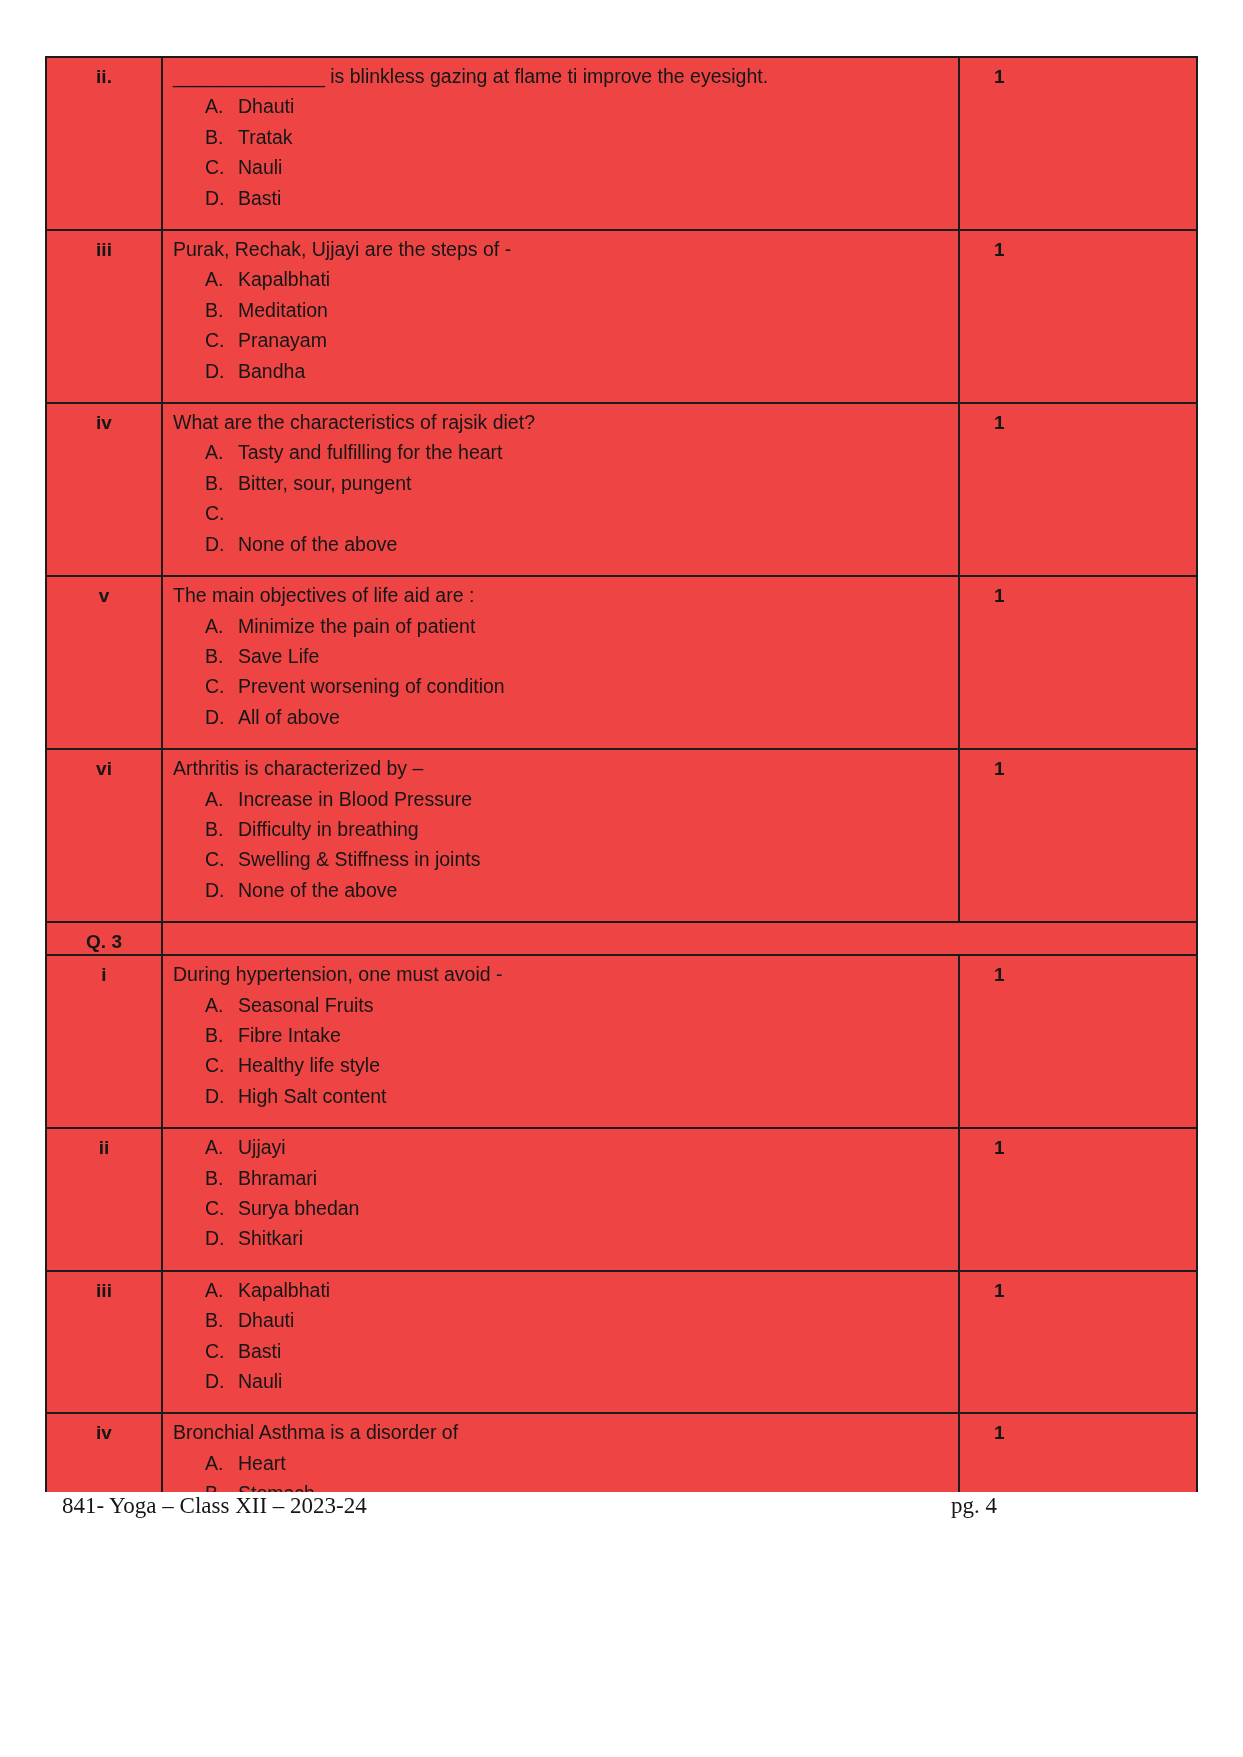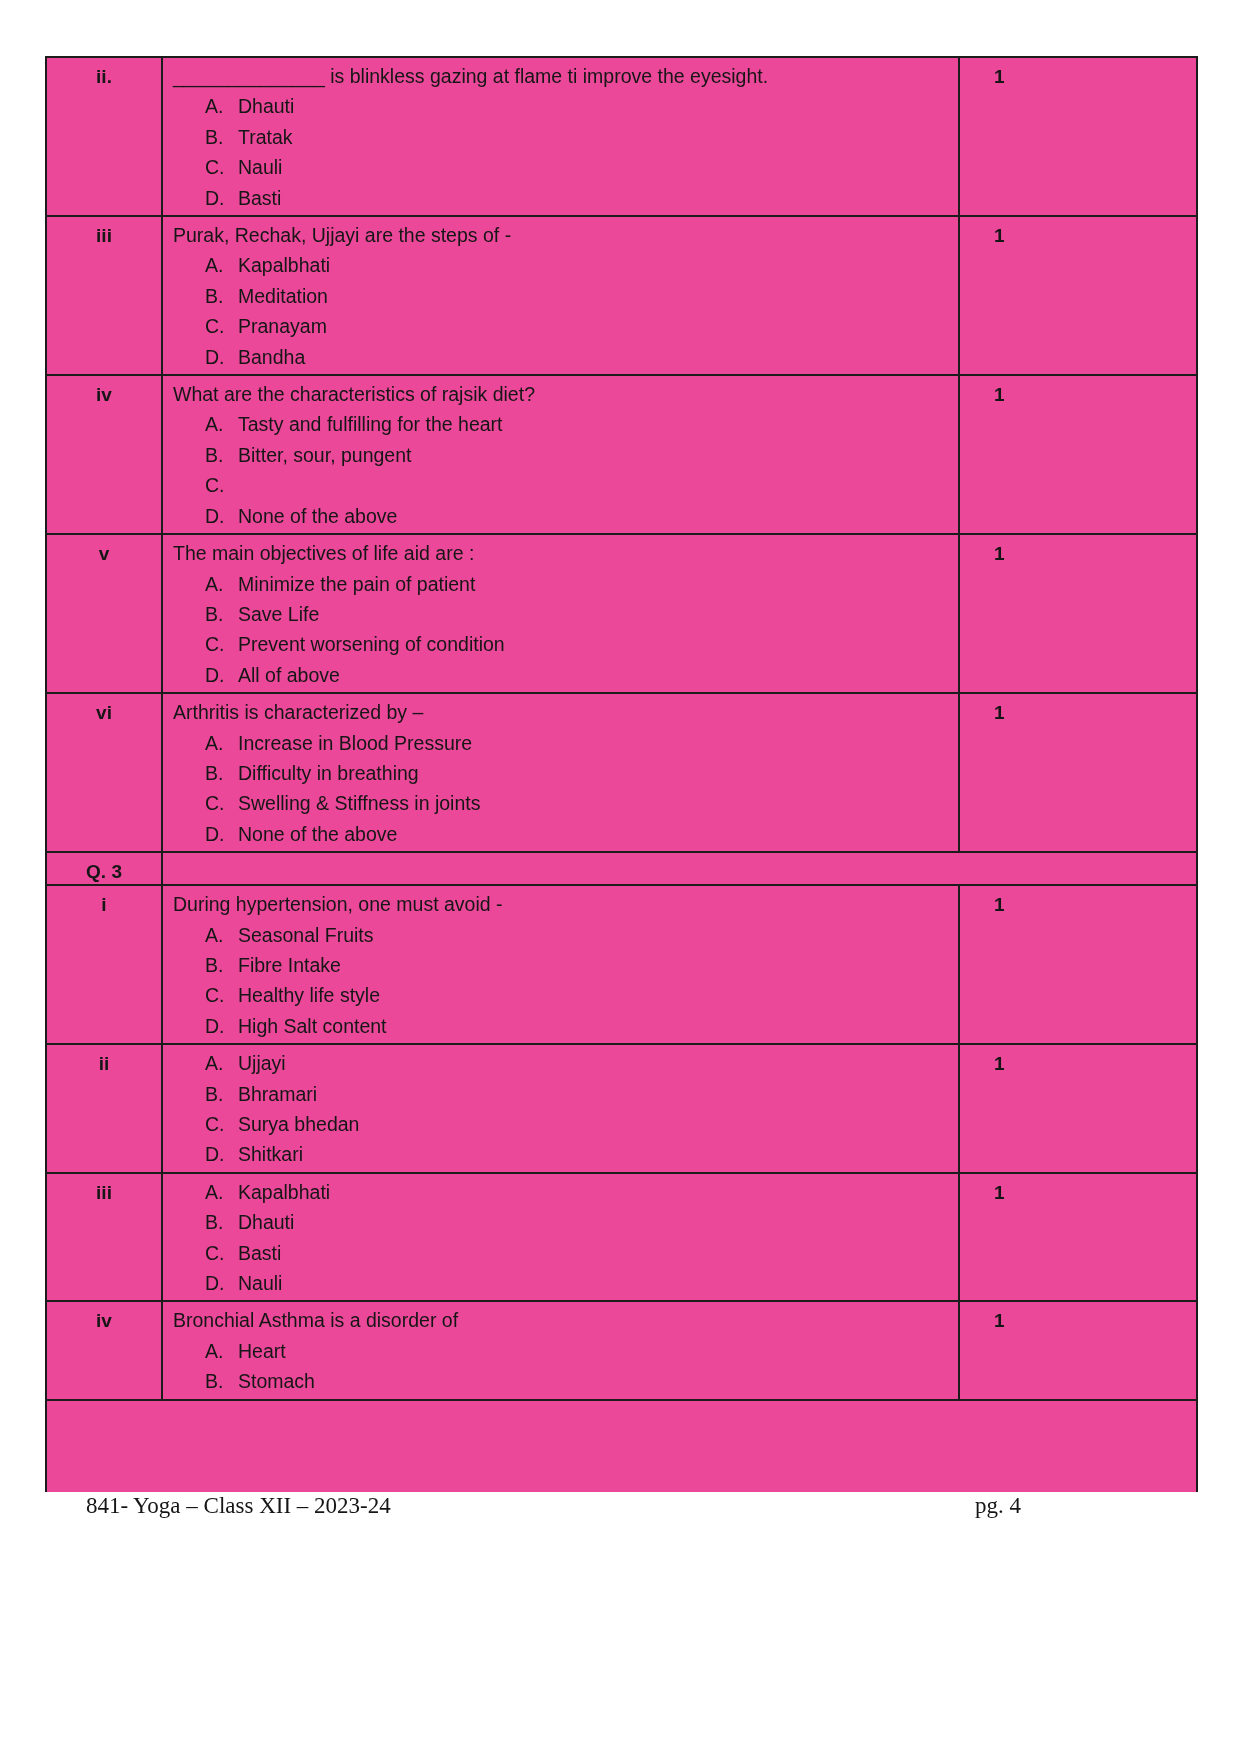--- a/index.html
+++ b/index.html
@@ -18,21 +18,21 @@
   .table-wrap {
     position: absolute;
     left: 45px;
     top: 56px;
     width: 1153px;
     height: 1436px;
     box-sizing: border-box;
     border: 2px solid #1c1c1c;
     border-bottom: none;
     overflow: hidden;
-    background: #ec4899;
+    background: #ef4444;
   }
   .row {
     display: grid;
     grid-template-columns: 116px 797px 1fr;
     border-bottom: 2px solid #1c1c1c;
   }
   .cell {
     box-sizing: border-box;
   }
   .cell.num {
@@ -40,21 +40,21 @@
     text-align: center;
     font-weight: 700;
     font-size: 19px;
     padding-top: 7px;
     line-height: 24px;
   }
   .cell.question {
     border-right: 2px solid #1c1c1c;
     font-size: 19.5px;
     line-height: 30.4px;
-    padding: 3px 12px 2px 10px;
+    padding: 3px 12px 16px 10px;
   }
   .cell.marks {
     font-weight: 700;
     font-size: 19px;
     padding: 7px 0 0 34px;
     line-height: 24px;
   }
   .q-text { }
   .q-text.bold {
     font-weight: 700;
@@ -72,21 +72,20 @@
     position: absolute;
     left: 62px;
     top: 1493px;
     width: 935px;
     display: flex;
     justify-content: space-between;
     font-family: "Liberation Serif", serif;
     font-size: 23px;
     color: #161616;
     background: #ffffff;
-    margin-left: 24px;
   }
 </style>
 </head>
 <body>
 
 <div class="table-wrap">
     <div class="row">
       <div class="cell num">ii.</div>
       <div class="cell question">
         <div class="q-text">______________ is blinkless gazing at flame ti improve the eyesight.</div>

